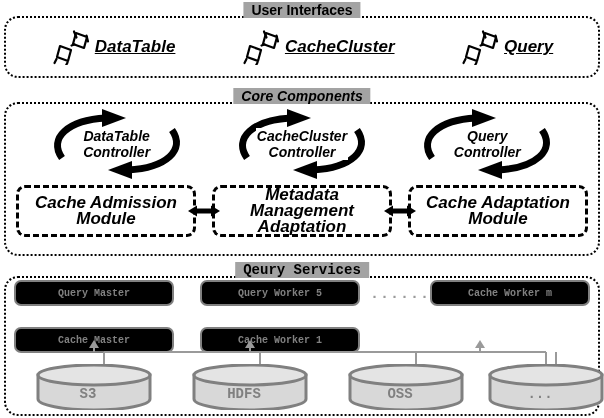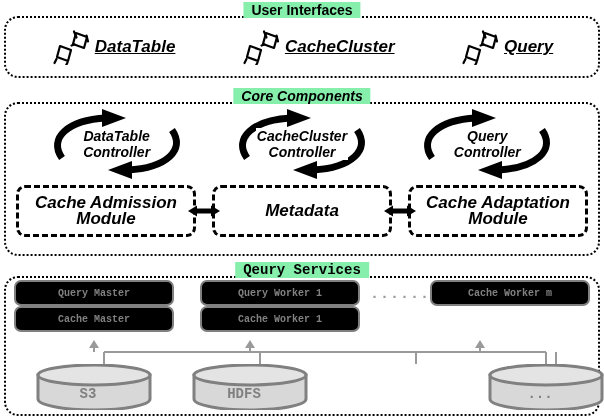--- a/index.html
+++ b/index.html
@@ -27,21 +27,21 @@
     right: 0;
     box-sizing: border-box;
     border: 2px dotted #000;
     border-radius: 14px;
   }
   .section-title {
     position: absolute;
     top: 0;
     left: 50%;
     transform: translateX(-50%);
-    background: #86efac;
+    background: #a3a3a3;
     padding: 0 8px;
     font-size: 14px;
     font-weight: bold;
     line-height: 16px;
     white-space: nowrap;
     z-index: 4;
   }
   .section-body {
     position: absolute;
     left: 0;
@@ -176,21 +176,21 @@
     border-radius: 7px;
     background: #000000;
     color: #808080;
     font-size: 10px;
     font-weight: bold;
     display: flex;
     align-items: center;
     justify-content: center;
     box-sizing: border-box;
   }
-  .svc-box + .svc-box { margin-top: 0; }
+  .svc-box + .svc-box { margin-top: 21px; }
   .svc-ellipsis {
     position: absolute;
     left: 356px;
     top: 6px;
     width: 56px;
     text-align: center;
     color: #9a9a9a;
     font-size: 15px;
     font-weight: bold;
     letter-spacing: 1px;
@@ -357,21 +357,22 @@
       <span class="biarrow">
         <svg width="34" height="24" viewBox="0 0 34 24" fill="none">
           <path d="M7 12 H27" stroke="#000" stroke-width="5"></path>
           <path d="M1 12 L10 6.5 L10 17.5 Z" fill="#000"></path>
           <path d="M33 12 L24 6.5 L24 17.5 Z" fill="#000"></path>
         </svg>
       </span>
 
       <div class="module-box">
         <div>
-          <div>Metadata</div>
+          <div>Metadata Management</div>
+          <div>Adaptation</div>
         </div>
       </div>
 
       <span class="biarrow">
         <svg width="34" height="24" viewBox="0 0 34 24" fill="none">
           <path d="M7 12 H27" stroke="#000" stroke-width="5"></path>
           <path d="M1 12 L10 6.5 L10 17.5 Z" fill="#000"></path>
           <path d="M33 12 L24 6.5 L24 17.5 Z" fill="#000"></path>
         </svg>
       </span>
@@ -395,21 +396,21 @@
   <div class="section-body" id="svc-body">
 
     <div class="svc-grid">
 
       <div class="svc-col c1">
         <div class="svc-box">Query Master</div>
         <div class="svc-box">Cache Master</div>
       </div>
 
       <div class="svc-col c2">
-        <div class="svc-box">Query Worker 1</div>
+        <div class="svc-box">Query Worker 5</div>
         <div class="svc-box">Cache Worker 1</div>
       </div>
 
       <div class="svc-ellipsis">......</div>
 
       <div class="svc-col c4">
         <div class="svc-box">Cache Worker m</div>
       </div>
 
     </div>
@@ -442,20 +443,27 @@
       </div>
 
       <div class="cylinder d2">
         <svg width="120" height="46" viewBox="0 0 120 46">
           <path d="M4 11 V35 A56 11 0 0 0 116 35 V11 Z" fill="#d8d8d8" stroke="#808080" stroke-width="3"></path>
           <ellipse cx="60" cy="11" rx="56" ry="10" fill="#e4e4e4" stroke="#808080" stroke-width="3"></ellipse>
         </svg>
         <div class="cyl-label">HDFS</div>
       </div>
 
+      <div class="cylinder d3">
+        <svg width="120" height="46" viewBox="0 0 120 46">
+          <path d="M4 11 V35 A56 11 0 0 0 116 35 V11 Z" fill="#d8d8d8" stroke="#808080" stroke-width="3"></path>
+          <ellipse cx="60" cy="11" rx="56" ry="10" fill="#e4e4e4" stroke="#808080" stroke-width="3"></ellipse>
+        </svg>
+        <div class="cyl-label">OSS</div>
+      </div>
 
       <div class="cylinder d4">
         <svg width="120" height="46" viewBox="0 0 120 46">
           <path d="M4 11 V35 A56 11 0 0 0 116 35 V11 Z" fill="#d8d8d8" stroke="#808080" stroke-width="3"></path>
           <ellipse cx="60" cy="11" rx="56" ry="10" fill="#e4e4e4" stroke="#808080" stroke-width="3"></ellipse>
         </svg>
         <div class="cyl-label">...</div>
       </div>
 
     </div>

